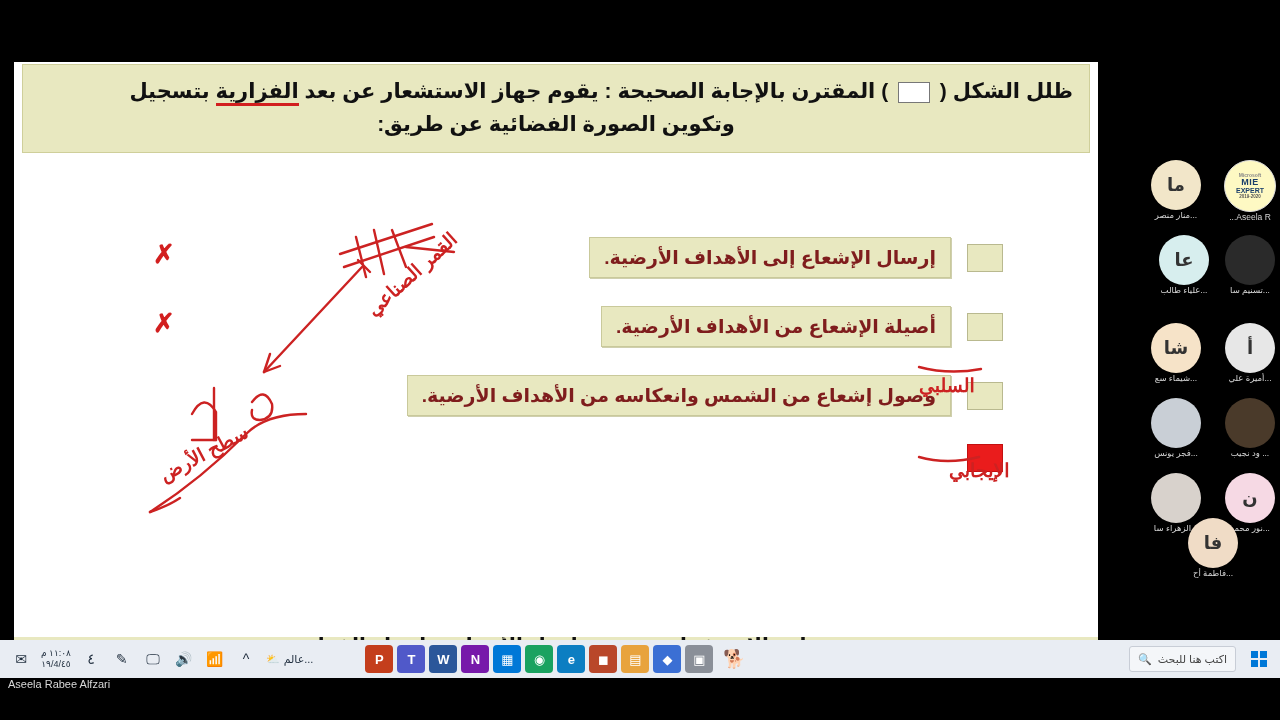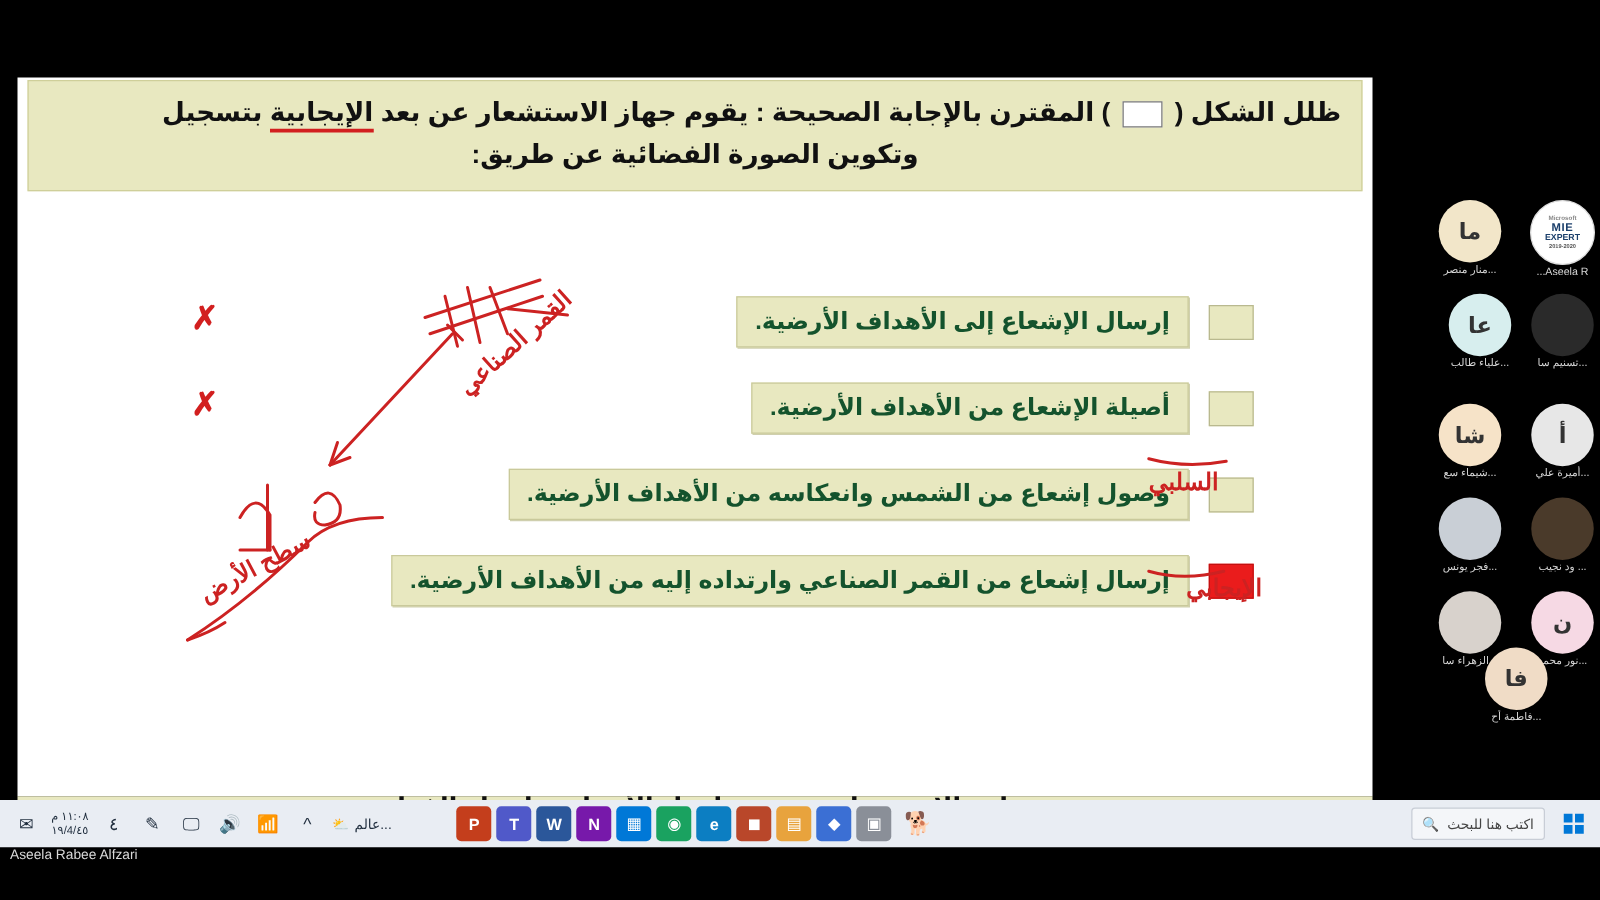--- a/index.html
+++ b/index.html
@@ -43,21 +43,21 @@
     position:absolute;right:95px;top:175px;width:790px;
     direction:rtl;
   }
   .opt-row{
     display:flex;align-items:center;justify-content:flex-start;
     margin-bottom:28px;position:relative;
   }
   .opt-box{
     background:#e8e8c0;border:1px solid #c9c99b;
     padding:8px 14px;
-    font-size:19px;font-weight:bold;color:#14532d;
+    font-size:19px;font-weight:bold;color:#7f1d1d;
     text-align:center;white-space:nowrap;
     box-shadow:1px 1px 0 #cfcfae;
   }
   .opt-marker{
     width:34px;height:26px;margin-right:0;margin-left:16px;
     border:1px solid #b9b98f;background:#e8e8c0;flex:0 0 auto;
   }
   .opt-marker.filled{background:#ea1c1c;border-color:#c31010;}
   .opt-x{
     position:absolute;left:-60px;top:2px;
@@ -96,21 +96,21 @@
     width:50px;height:50px;border-radius:50%;margin:0 auto;
     display:flex;align-items:center;justify-content:center;
     font-size:18px;font-weight:bold;color:#333;
   }
   .tile-name{
     font-size:8.5px;color:#d6d6d6;margin-top:0;
     white-space:nowrap;overflow:hidden;text-overflow:ellipsis;
     direction:rtl;
   }
   .mie{
-    width:50px;height:50px;border-radius:50%;background:#ffffff;
+    width:50px;height:50px;border-radius:50%;background:#fef9c3;
     display:flex;flex-direction:column;align-items:center;justify-content:center;
     font-size:7px;font-weight:bold;color:#1b3f6b;line-height:1.05;margin:0 auto;
     border:1px solid #ddd;
   }
   .mie .m1{font-size:5px;color:#888;}
   .mie .m2{font-size:9px;letter-spacing:.5px;}
   .mie .m3{font-size:7px;}
   .mie .m4{font-size:4.5px;color:#555;}
 
   
@@ -154,21 +154,21 @@
 </head>
 <body>
 
 <div id="root">
 
   <div class="slide-stage">
     <div class="slide">
 
       <div class="question-bar">
         <div class="qline">
-          <span>ظلل الشكل  ( </span><span class="qblank"></span><span> )  المقترن بالإجابة الصحيحة : يقوم جهاز الاستشعار عن بعد </span><span class="underline-red">الإيجابية</span><span> بتسجيل</span>
+          <span>ظلل الشكل  ( </span><span class="qblank"></span><span> )  المقترن بالإجابة الصحيحة : يقوم جهاز الاستشعار عن بعد </span><span class="underline-red">الفزارية</span><span> بتسجيل</span>
         </div>
         <div class="qline" style="text-align:center;">وتكوين الصورة الفضائية عن طريق:</div>
       </div>
 
       <div class="options">
 
         <div class="opt-row row1">
           <div class="opt-marker"></div>
           <div class="opt-box">إرسال الإشعاع إلى الأهداف الأرضية.</div>
           <div class="opt-x">✗</div>
@@ -180,21 +180,20 @@
           <div class="opt-x">✗</div>
         </div>
 
         <div class="opt-row row3">
           <div class="opt-marker"></div>
           <div class="opt-box">وصول إشعاع من الشمس وانعكاسه من الأهداف الأرضية.</div>
         </div>
 
         <div class="opt-row row4">
           <div class="opt-marker filled"></div>
-          <div class="opt-box">إرسال إشعاع من القمر الصناعي وارتداده إليه من الأهداف الأرضية.</div>
         </div>
 
       </div>
 
       <svg class="annot" viewBox="0 0 1084 575">
         <g stroke="#cc2222" stroke-width="2.4" fill="none" stroke-linecap="round">
 
           <path d="M330,205 L420,175"></path>
           <path d="M342,175 L352,215"></path>
           <path d="M360,168 L370,212"></path>

